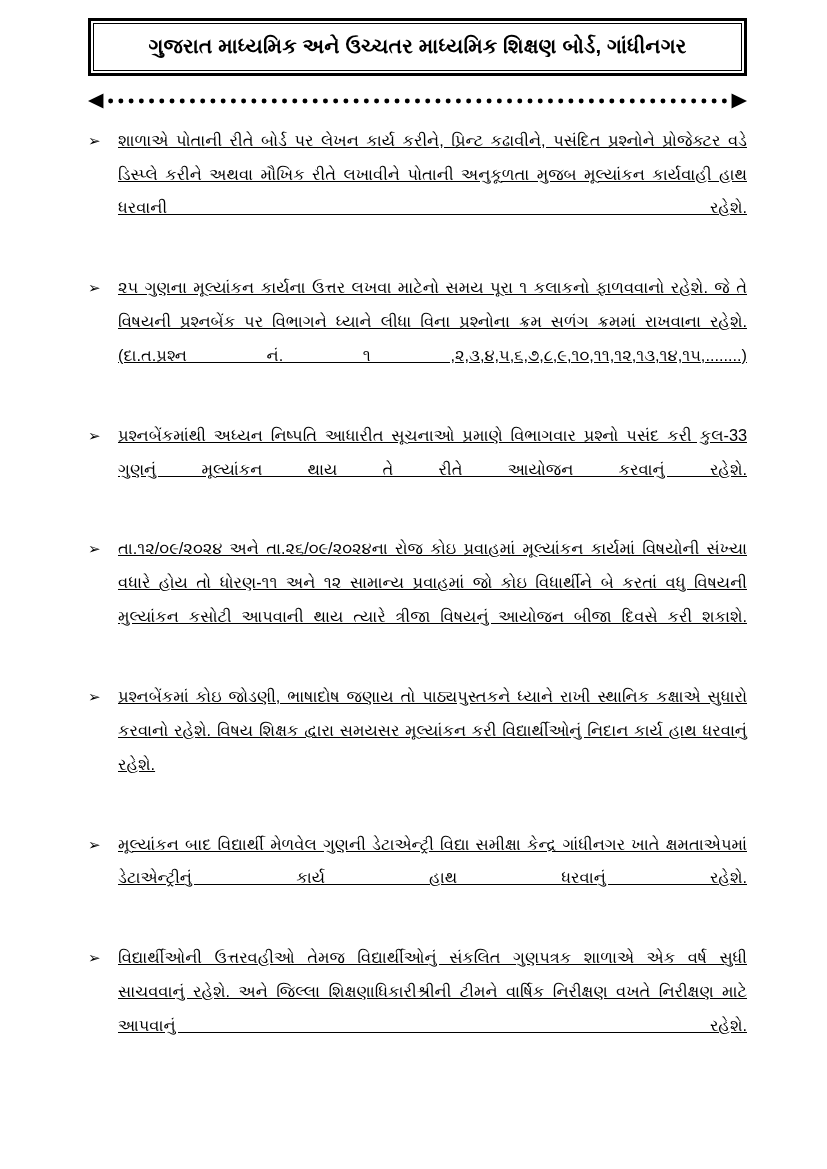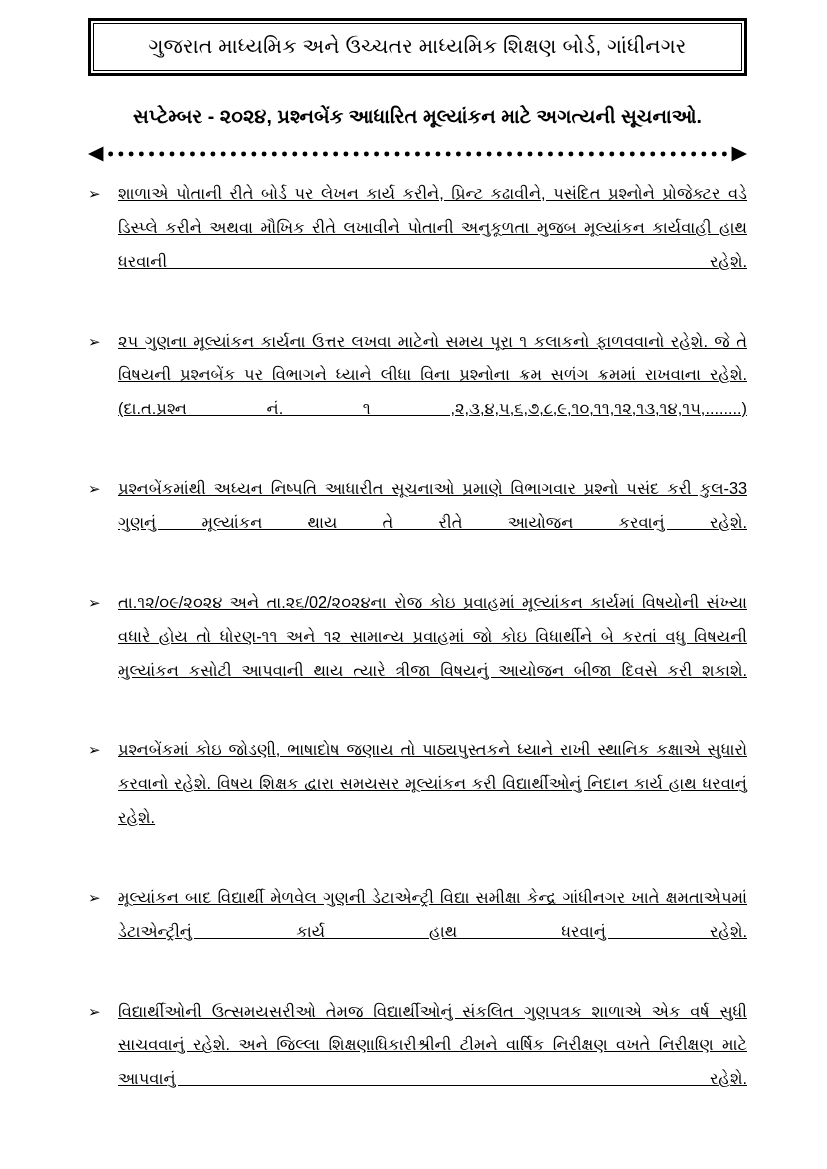--- a/index.html
+++ b/index.html
@@ -27,21 +27,21 @@
     padding: 2px;
     margin: 0 0 0 0;
   }
   .header-box-inner {
     border: 1px solid #000000;
     padding: 9px 10px 11px 10px;
     text-align: center;
   }
   .header-title {
     font-size: 20.5px;
-    font-weight: normal;
+    font-weight: bold;
     line-height: 1.25;
     letter-spacing: 0.1px;
     white-space: nowrap;
   }
 
   
   .subtitle {
     text-align: center;
     font-size: 19.5px;
     font-weight: bold;
@@ -106,21 +106,20 @@
 
 <div class="page">
   <div class="content">
 
     <div class="header-box">
       <div class="header-box-inner">
         <div class="header-title">ગુજરાત માધ્યમિક અને ઉચ્ચતર માધ્યમિક શિક્ષણ બોર્ડ, ગાંધીનગર</div>
       </div>
     </div>
 
-    <div class="subtitle">સપ્ટેમ્બર - ૨૦૨૪, પ્રશ્નબેંક આધારિત મૂલ્યાંકન માટે અગત્યની સૂચનાઓ.</div>
 
     <div class="divider">
       <svg viewBox="0 0 640 18" preserveAspectRatio="none" xmlns="http://www.w3.org/2000/svg">
         <polygon points="0,9 15,1.5 15,16.5" fill="#000000"></polygon>
         <polygon points="640,9 625,1.5 625,16.5" fill="#000000"></polygon>
         <g fill="#000000" id="divider-dots">
             <circle cx="22.00" cy="9" r="2.4" fill="#000000"></circle>
             <circle cx="31.93" cy="9" r="2.4" fill="#000000"></circle>
             <circle cx="41.87" cy="9" r="2.4" fill="#000000"></circle>
             <circle cx="51.80" cy="9" r="2.4" fill="#000000"></circle>
@@ -193,30 +192,30 @@
       <li class="bullet-item">
         <span class="bullet-marker">➢</span>
         <span class="bullet-text">૨૫ ગુણના મૂલ્યાંકન કાર્યના ઉત્તર લખવા માટેનો સમય પૂરા ૧ કલાકનો ફાળવવાનો રહેશે. જે તે વિષયની પ્રશ્નબેંક પર વિભાગને ધ્યાને લીધા વિના પ્રશ્નોના ક્રમ સળંગ ક્રમમાં રાખવાના રહેશે. (દા.ત.પ્રશ્ન નં. ૧ ,૨,૩,૪,૫,૬,૭,૮,૯,૧૦,૧૧,૧૨,૧૩,૧૪,૧૫,........)</span>
       </li>
       <li class="bullet-item">
         <span class="bullet-marker">➢</span>
         <span class="bullet-text">પ્રશ્નબેંકમાંથી અધ્યન નિષ્પતિ આધારીત સૂચનાઓ પ્રમાણે વિભાગવાર પ્રશ્નો પસંદ કરી કુલ-33 ગુણનું મૂલ્યાંકન થાય તે રીતે આયોજન કરવાનું રહેશે.</span>
       </li>
       <li class="bullet-item">
         <span class="bullet-marker">➢</span>
-        <span class="bullet-text">તા.૧૨/૦૯/૨૦૨૪ અને તા.૨૬/02/૨૦૨૪ના રોજ કોઇ પ્રવાહમાં મૂલ્યાંકન કાર્યમાં વિષયોની સંખ્યા વધારે હોય તો ધોરણ-૧૧ અને ૧૨ સામાન્ય પ્રવાહમાં જો કોઇ વિધાર્થીને બે કરતાં વધુ વિષયની મુલ્યાંકન કસોટી આપવાની થાય ત્યારે ત્રીજા વિષયનું આયોજન  બીજા દિવસે કરી શકાશે.</span>
+        <span class="bullet-text">તા.૧૨/૦૯/૨૦૨૪ અને તા.૨૬/૦૯/૨૦૨૪ના રોજ કોઇ પ્રવાહમાં મૂલ્યાંકન કાર્યમાં વિષયોની સંખ્યા વધારે હોય તો ધોરણ-૧૧ અને ૧૨ સામાન્ય પ્રવાહમાં જો કોઇ વિધાર્થીને બે કરતાં વધુ વિષયની મુલ્યાંકન કસોટી આપવાની થાય ત્યારે ત્રીજા વિષયનું આયોજન  બીજા દિવસે કરી શકાશે.</span>
       </li>
       <li class="bullet-item">
         <span class="bullet-marker">➢</span>
         <span class="bullet-text">પ્રશ્નબેંકમાં કોઇ જોડણી, ભાષાદોષ જણાય તો પાઠ્યપુસ્તકને ધ્યાને રાખી સ્થાનિક કક્ષાએ સુધારો કરવાનો રહેશે. વિષય શિક્ષક દ્વારા સમયસર મૂલ્યાંકન કરી વિદ્યાર્થીઓનું નિદાન કાર્ય હાથ ધરવાનું રહેશે.</span>
       </li>
       <li class="bullet-item">
         <span class="bullet-marker">➢</span>
         <span class="bullet-text">મૂલ્યાંકન બાદ વિદ્યાર્થી મેળવેલ ગુણની ડેટાએન્ટ્રી વિદ્યા સમીક્ષા કેન્દ્ર ગાંધીનગર ખાતે ક્ષમતાએપમાં ડેટાએન્ટ્રીનું કાર્ય હાથ ધરવાનું રહેશે.</span>
       </li>
       <li class="bullet-item">
         <span class="bullet-marker">➢</span>
-        <span class="bullet-text">વિદ્યાર્થીઓની ઉત્સમયસરીઓ તેમજ વિદ્યાર્થીઓનું સંકલિત ગુણપત્રક શાળાએ એક વર્ષ સુધી સાચવવાનું રહેશે. અને જિલ્લા શિક્ષણાધિકારીશ્રીની ટીમને વાર્ષિક નિરીક્ષણ વખતે નિરીક્ષણ માટે આપવાનું રહેશે.</span>
+        <span class="bullet-text">વિદ્યાર્થીઓની ઉત્તરવહીઓ તેમજ વિદ્યાર્થીઓનું સંકલિત ગુણપત્રક શાળાએ એક વર્ષ સુધી સાચવવાનું રહેશે. અને જિલ્લા શિક્ષણાધિકારીશ્રીની ટીમને વાર્ષિક નિરીક્ષણ વખતે નિરીક્ષણ માટે આપવાનું રહેશે.</span>
       </li>
     </ul>
 
   </div>
 </div>
 
 </body></html>

